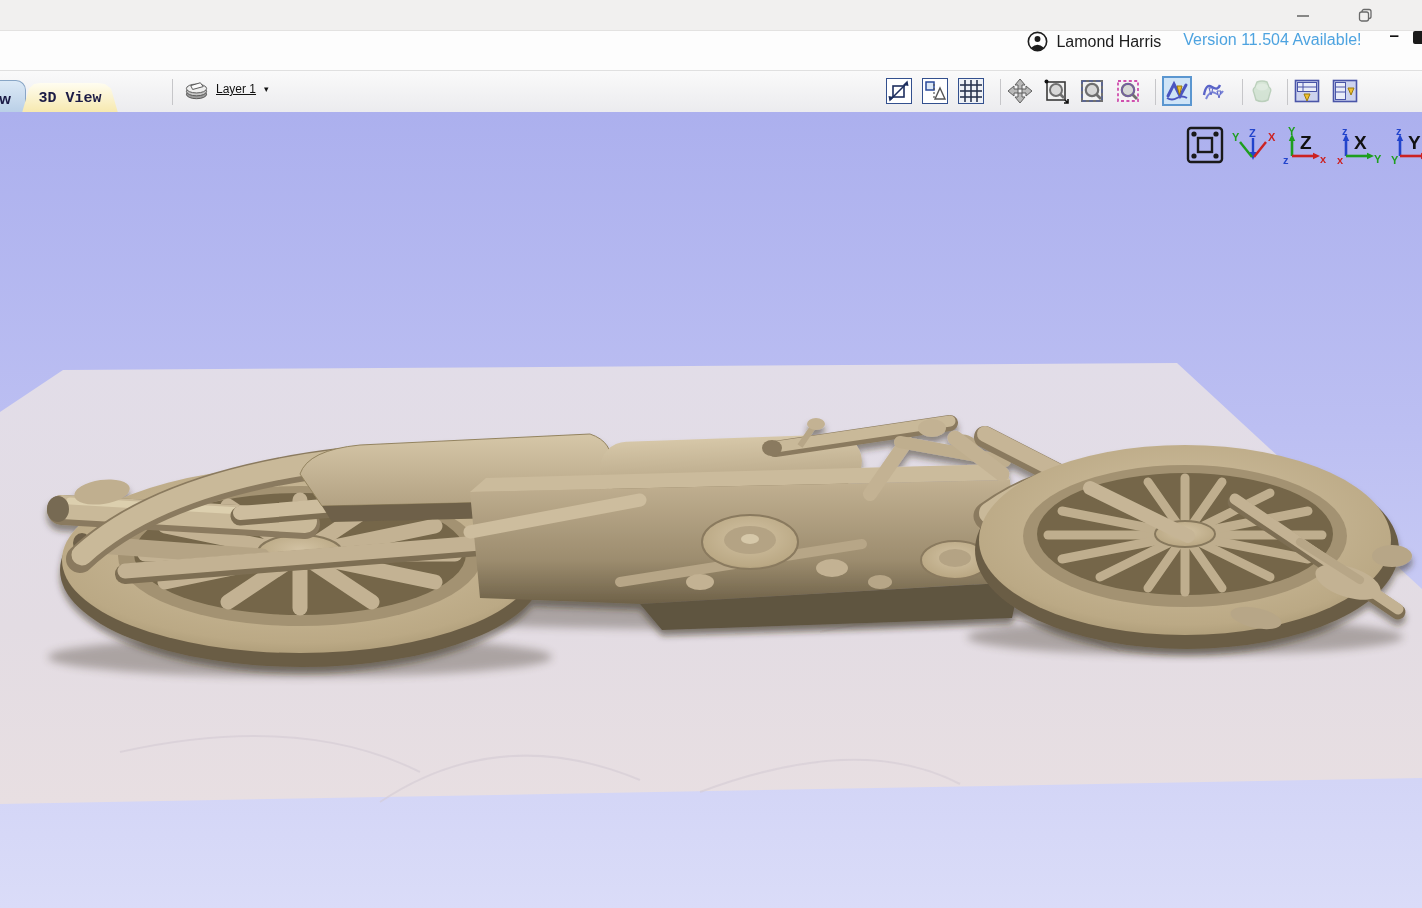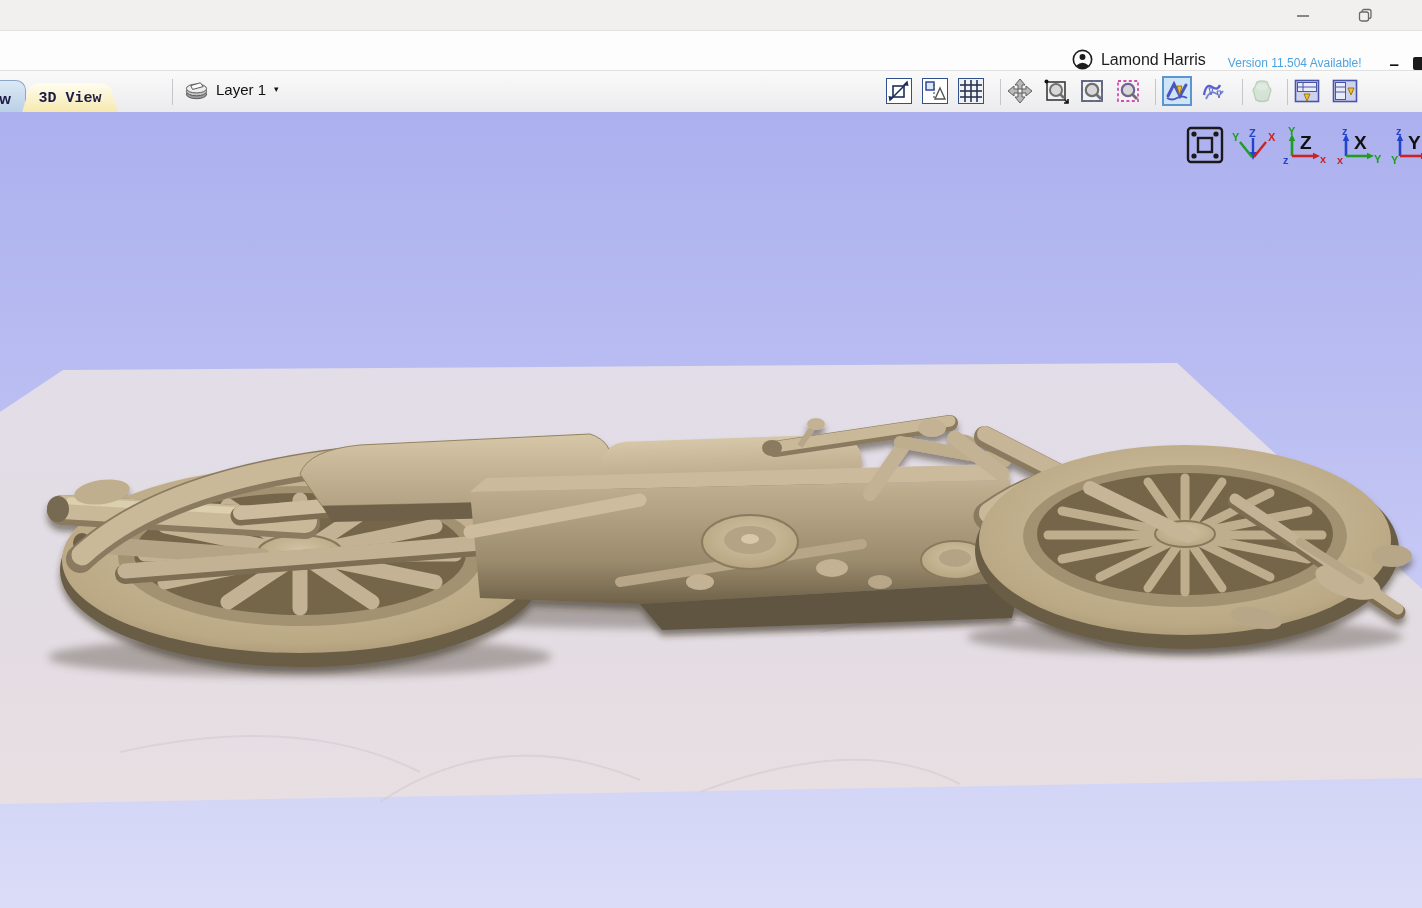--- a/index.html
+++ b/index.html
@@ -6,35 +6,35 @@
   body{width:1422px;height:908px;overflow:hidden;font-family:"Liberation Sans",sans-serif;background:#fff;}
   .app{position:relative;width:1422px;height:908px;}
 
   
   .titlebar{position:absolute;left:0;top:0;width:100%;height:30px;background:#f1f0ef;border-bottom:1px solid #e3e2e1;}
   .win-btn{position:absolute;top:0;width:34px;height:30px;display:flex;align-items:center;justify-content:center;color:#5a5a5a;cursor:pointer;}
   .win-min{left:1286px;}
   .win-restore{left:1348px;}
 
   
-  .userbar{position:absolute;left:0;top:31px;width:100%;height:39px;background:#fdfdfd;display:flex;align-items:flex-end;justify-content:flex-end;}
+  .userbar{position:absolute;left:0;top:31px;width:100%;height:39px;background:#fdfdfd;display:flex;align-items:flex-start;justify-content:flex-end;}
   .user-chip{display:flex;align-items:center;gap:8px;margin-right:22px;cursor:pointer;}
   .user-name{font-size:16px;color:#1d1d1d;}
-  .version-link{font-size:12px;color:#4da3e0;margin-right:28px;cursor:pointer;text-decoration:none;}
+  .version-link{font-size:16px;color:#4da3e0;margin-right:28px;cursor:pointer;text-decoration:none;}
   .bar-min{font-size:17px;font-weight:bold;color:#111;margin-right:14px;cursor:pointer;line-height:10px;}
   .bar-sliver{width:9px;height:13px;background:#1a1a1a;border-radius:2px 0 0 2px;margin-right:0;cursor:pointer;}
 
   
   .tabbar{position:absolute;left:0;top:70px;width:100%;height:42px;background:linear-gradient(#fafafa,#ebebee);border-top:1px solid #e0e0e0;}
   .tab{position:absolute;bottom:0;height:30px;display:flex;align-items:center;justify-content:center;font-size:15px;font-weight:bold;color:#1c1c46;cursor:pointer;}
   .tab-partial{left:-16px;width:40px;background:linear-gradient(#dce9f6,#b9cfe6);border:1px solid #89a6c6;border-bottom:none;border-radius:10px 10px 0 0;padding-top:2px;}
   .tab-active{left:22px;width:96px;background:linear-gradient(#fffdf0,#f6e8ad);clip-path:polygon(0 100%,7px 18%,12px 3%,18px 0,calc(100% - 20px) 0,calc(100% - 13px) 3%,calc(100% - 7px) 18%,100% 100%);font-family:Liberation Mono, monospace;}
   .vsep{position:absolute;top:8px;width:1px;height:26px;background:#c6c6c9;}
   .layer-ctl{position:absolute;left:184px;top:6px;display:flex;align-items:center;gap:7px;cursor:pointer;}
-  .layer-label{font-size:15px;color:#111;}
+  .layer-label{font-size:12px;color:#111;text-decoration:underline;}
   .layer-caret{font-size:9px;color:#111;margin-left:1px;}
   .tb-icon{position:absolute;top:7px;width:26px;height:26px;display:flex;align-items:center;justify-content:center;cursor:pointer;box-sizing:border-box;}
   .tb-sel{background:#cfe4f7;outline:2px solid #5a96d0;outline-offset:0;}
 
   
   .viewport{position:absolute;left:0;top:112px;width:1422px;height:796px;background:linear-gradient(180deg,#acb0ee 0%,#bcbff2 40%,#cdcff5 70%,#dadcf8 100%);cursor:grab;}
   .scene{position:absolute;left:0;top:0;}
   .view-ctls{position:absolute;right:0;top:13px;display:flex;align-items:center;gap:6px;height:40px;overflow:hidden;width:236px;}
   .vc{flex:0 0 auto;cursor:pointer;}
   .axis-big{font:bold 19px "Liberation Sans",sans-serif;fill:#111;}

